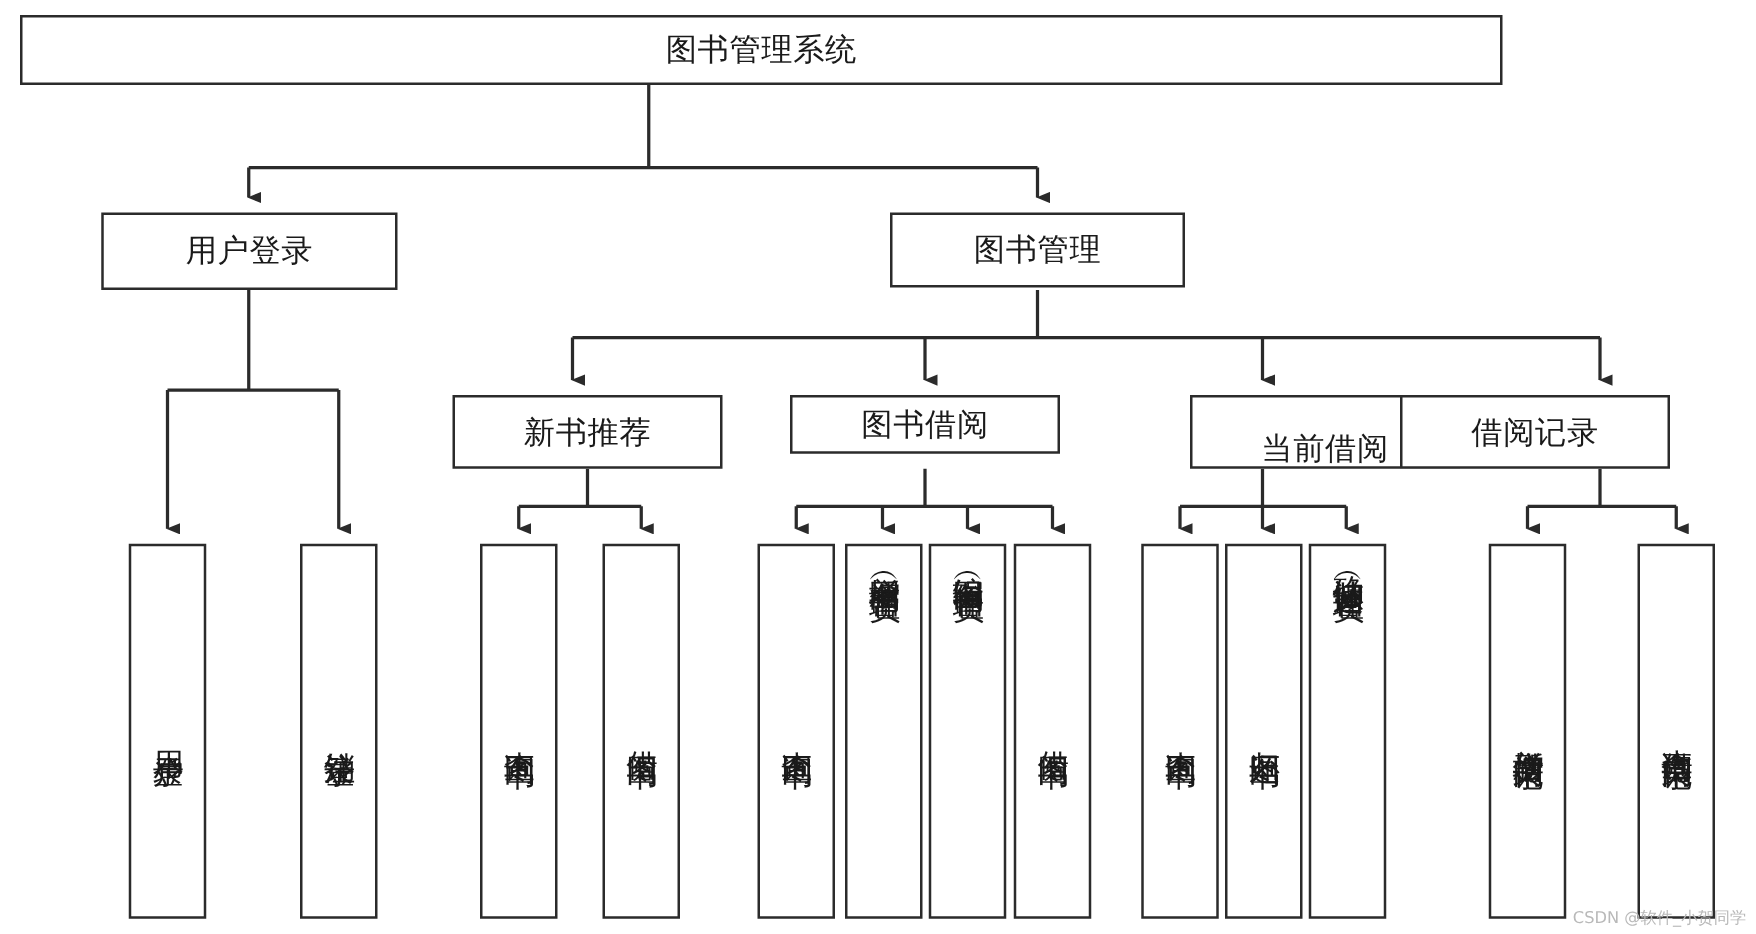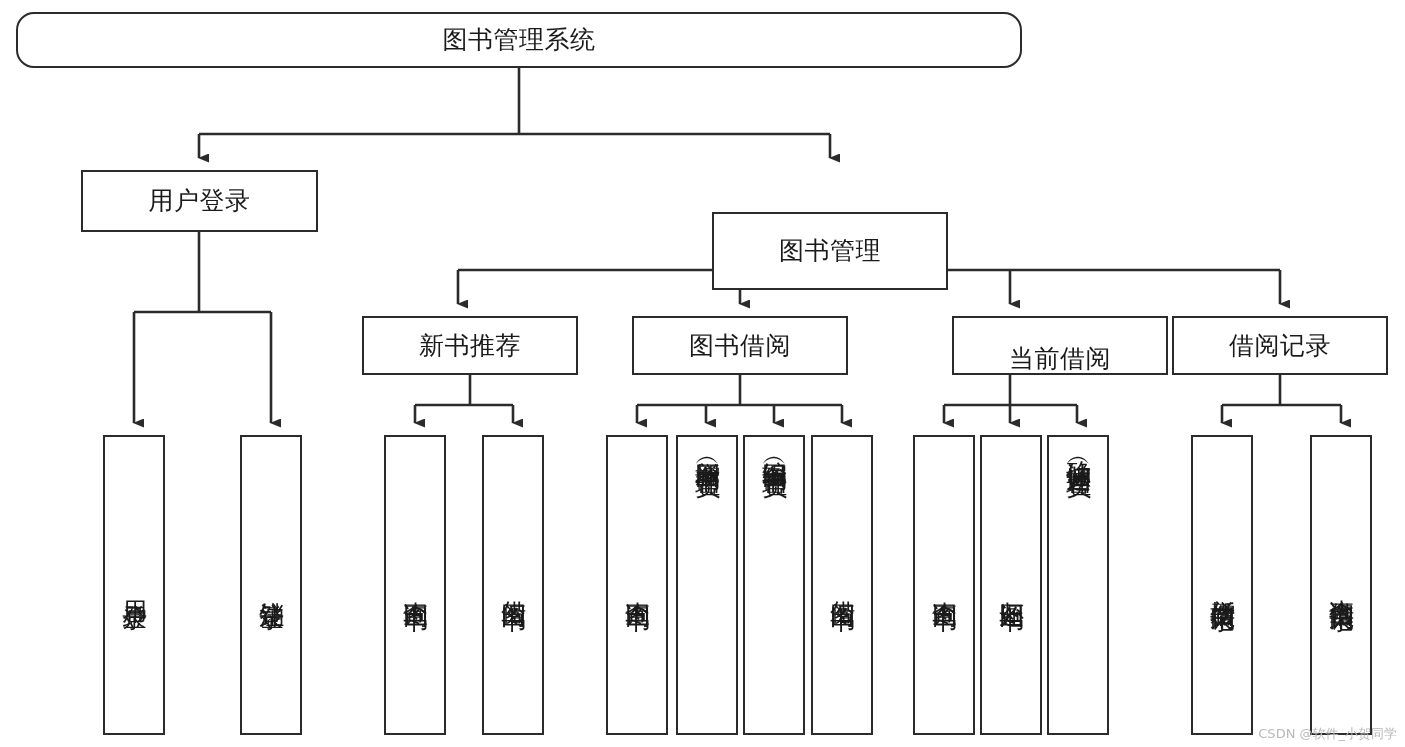--- a/index.html
+++ b/index.html
@@ -131,41 +131,41 @@
       <path d="M1010,405 L1010,423" marker-end="url(#arrow)"></path>
       <path d="M1077,405 L1077,423" marker-end="url(#arrow)"></path>
 
       <path d="M1280,375 L1280,405"></path>
       <path d="M1222,405 L1341,405"></path>
       <path d="M1222,405 L1222,423" marker-end="url(#arrow)"></path>
       <path d="M1341,405 L1341,423" marker-end="url(#arrow)"></path>
     </g>
   </svg>
 
-  <div class="node h root" style="left:16px; top:12px; width:1006px; height:56px;border-radius:18px;">
+  <div class="node h root" style="left:16px; top:12px; width:1186px; height:56px;">
     <span class="label">图书管理系统</span>
   </div>
 
   <div class="node h" style="left:81px; top:170px; width:237px; height:62px;">
     <span class="label">用户登录</span>
   </div>
-  <div class="node h" style="left:712px; top:170px; width:236px; height:78px;margin-top:42px;">
+  <div class="node h" style="left:712px; top:170px; width:236px; height:60px;">
     <span class="label">图书管理</span>
   </div>
 
   <div class="node h" style="left:362px; top:316px; width:216px; height:59px;align-items:center;">
     <span class="label">新书推荐</span>
   </div>
-  <div class="node h" style="left:632px; top:316px; width:216px; height:59px;">
+  <div class="node h" style="left:632px; top:316px; width:216px; height:47px;">
     <span class="label">图书借阅</span>
   </div>
   <div class="node h" style="left:952px; top:316px; width:216px; height:59px;align-items:flex-end;">
     <span class="label">当前借阅</span>
   </div>
-  <div class="node h" style="left:1172px; top:316px; width:216px; height:59px;">
+  <div class="node h" style="left:1120px; top:316px; width:216px; height:59px;">
     <span class="label">借阅记录</span>
   </div>
 
   <div class="node v mid" style="left:103px; top:435px; width:62px; height:300px;">
     <span class="label">用户登录</span>
   </div>
   <div class="node v mid" style="left:240px; top:435px; width:62px; height:300px;">
     <span class="label">注销登录</span>
   </div>
 

